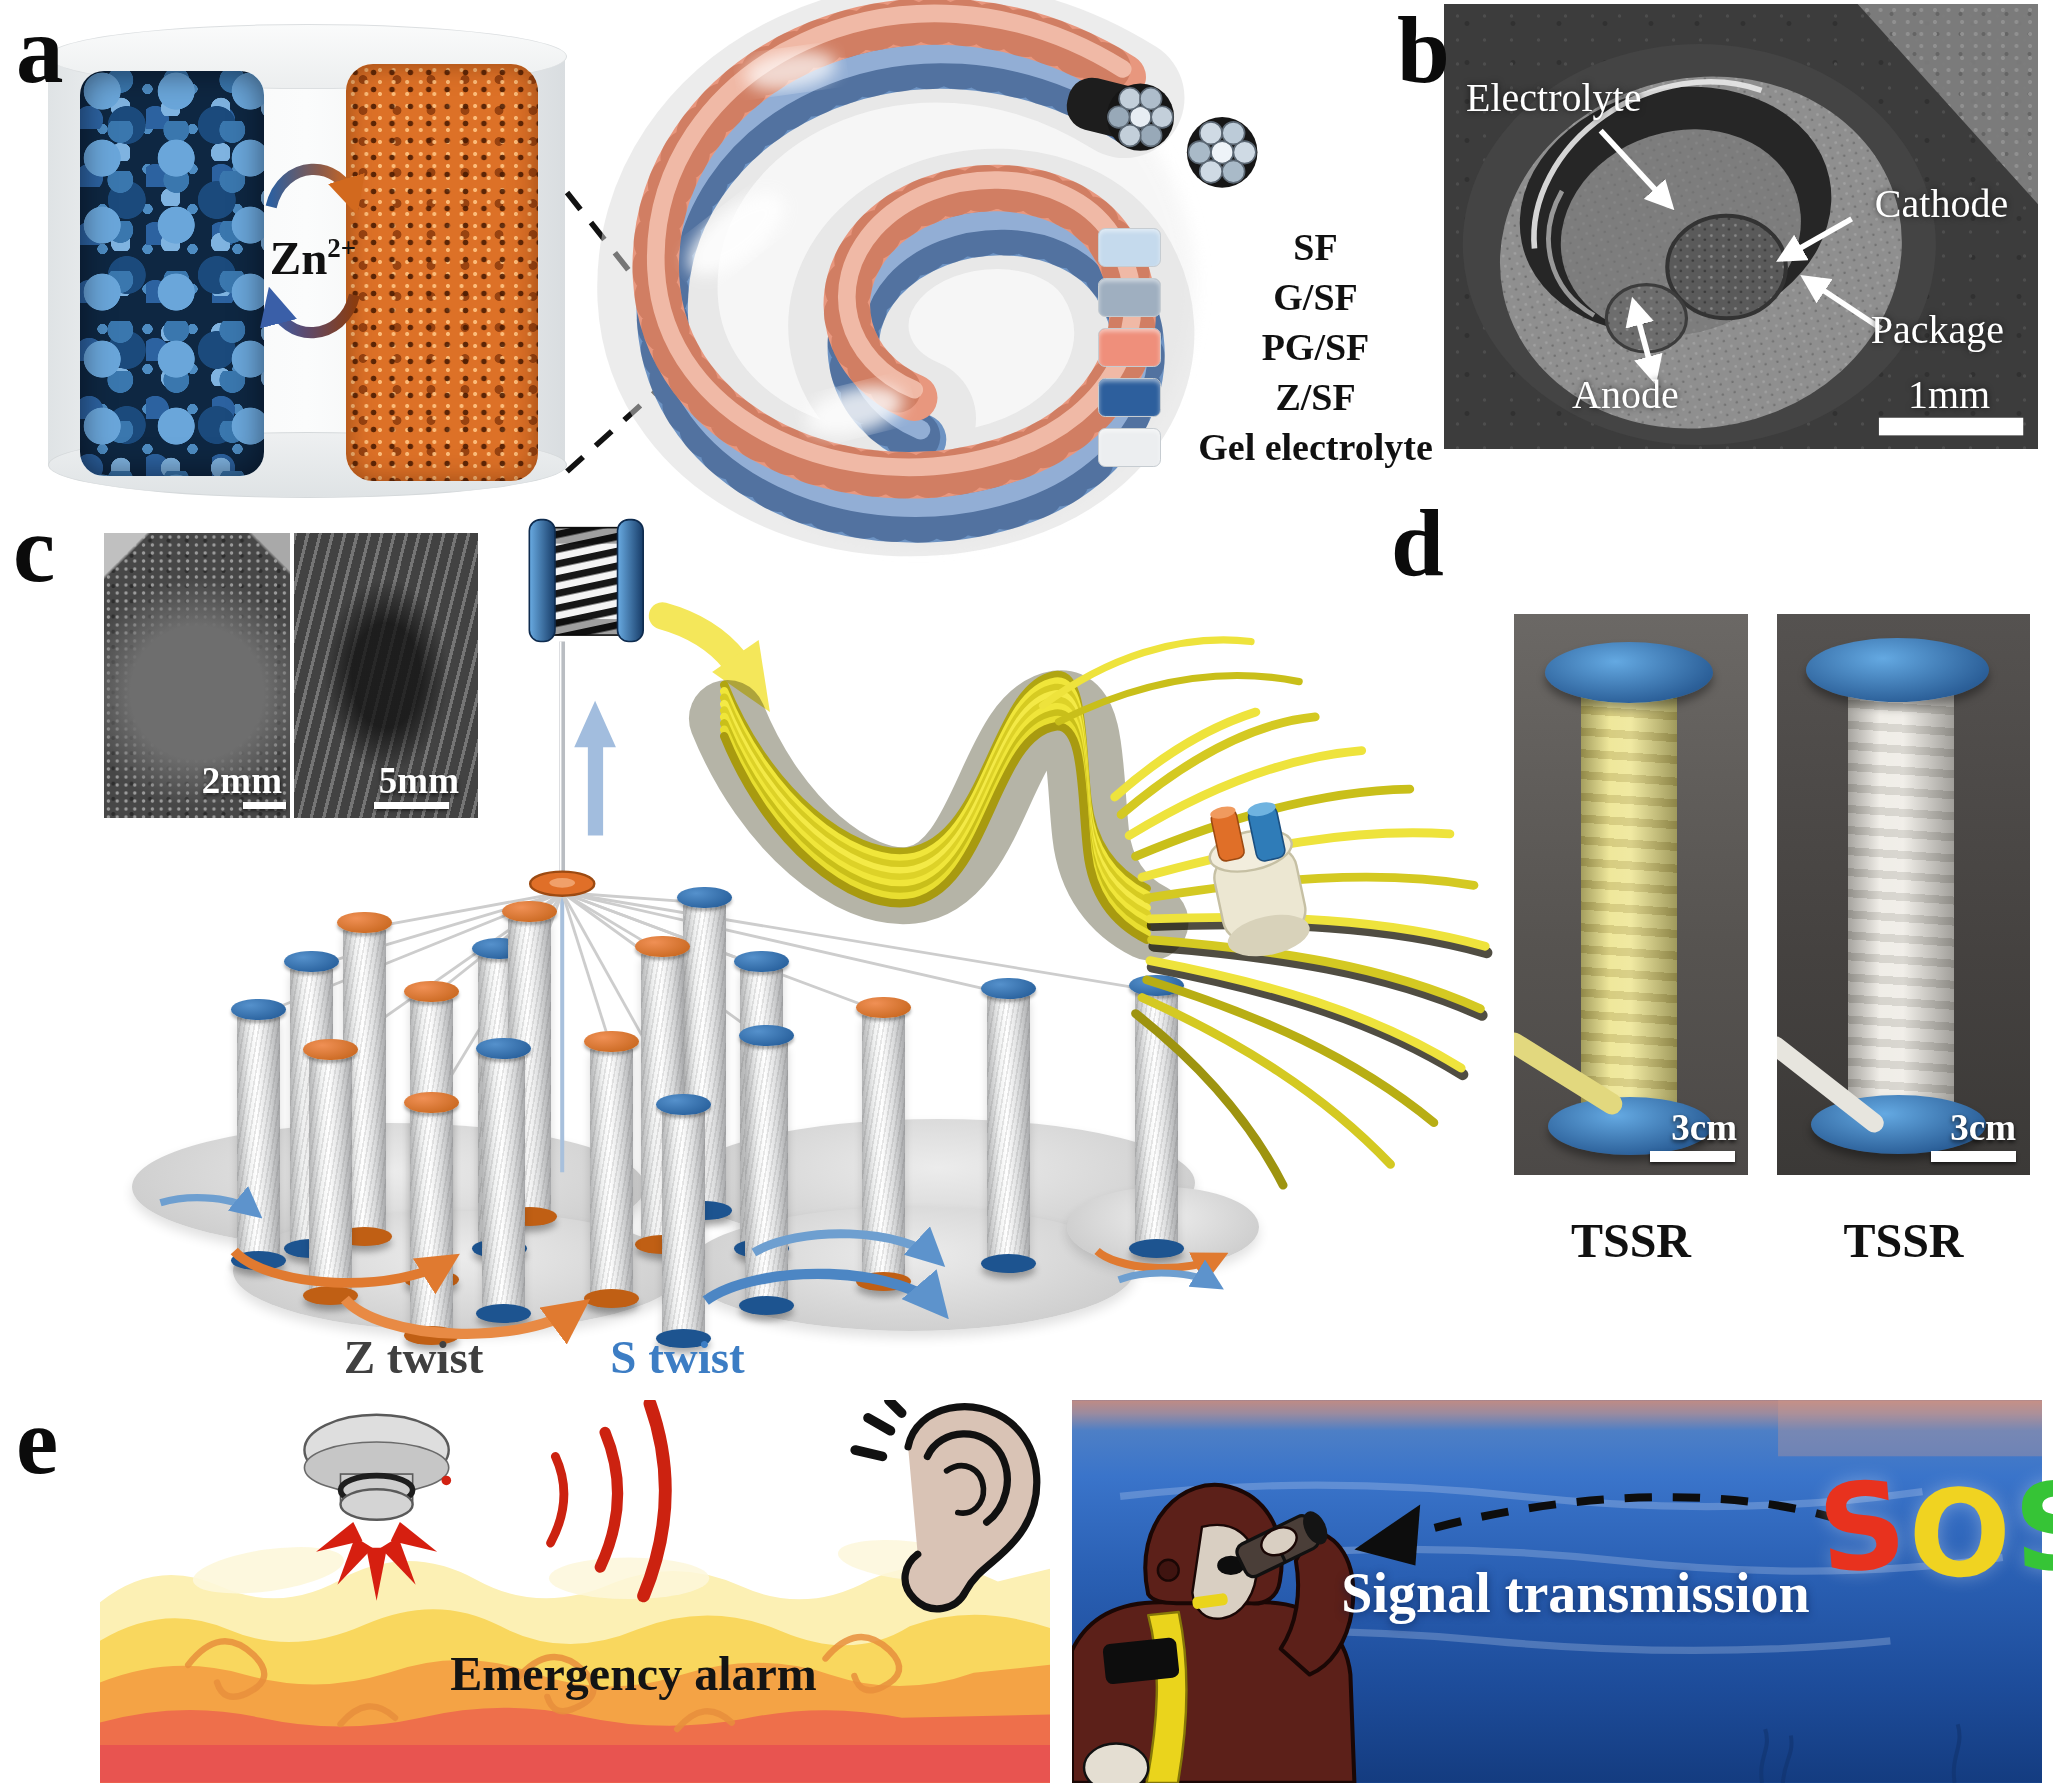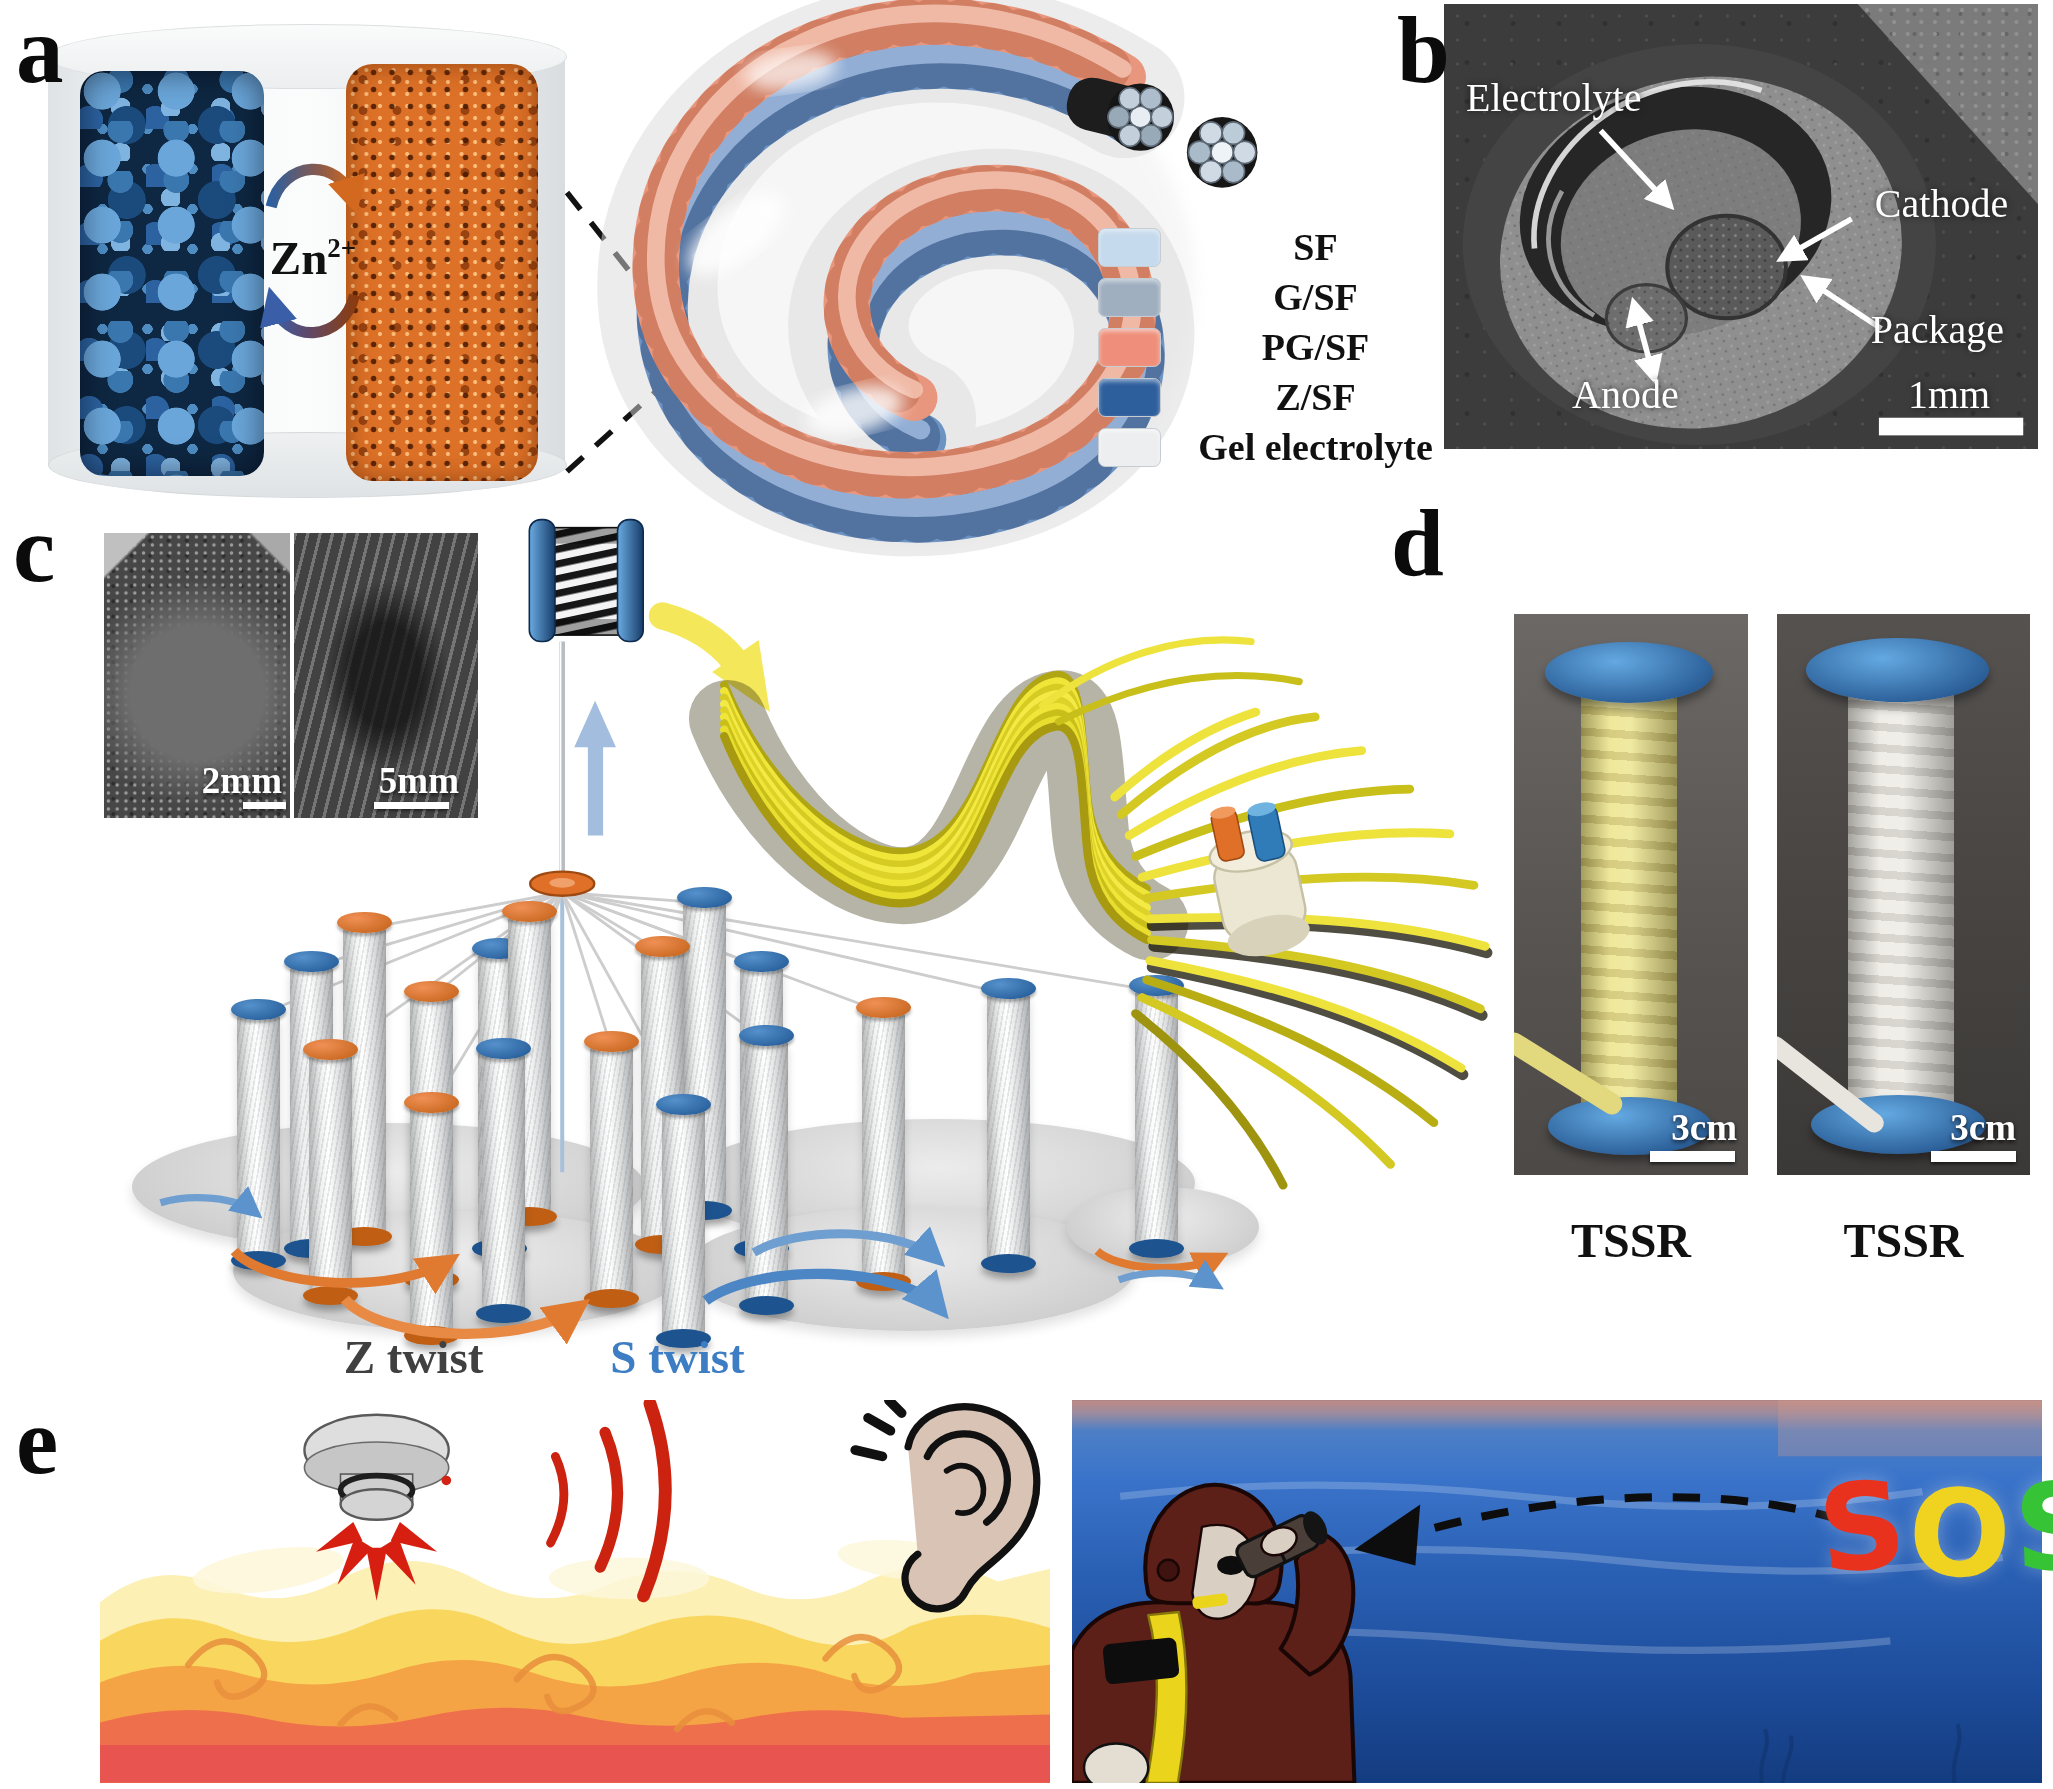--- a/index.html
+++ b/index.html
@@ -548,20 +548,21 @@
         <path d="M 1032 70 C 1048 34, 1104 32, 1124 68 C 1140 98, 1130 134, 1106 152" fill="none"></path>
         <path d="M 1056 88 C 1076 74, 1100 84, 1102 110 C 1103 130, 1088 144, 1070 140" fill="none" stroke-width="7"></path>
       </g>
       <g stroke="#111" stroke-width="12" stroke-linecap="round">
         <line x1="958" y1="22" x2="986" y2="38"></line>
         <line x1="942" y1="62" x2="976" y2="70"></line>
         <line x1="984" y1="0" x2="1000" y2="16"></line>
       </g>
     </svg>
   </div>
+  <div class="abs fire-caption">Emergency alarm</div>
 
   <div class="abs ocean">
     <svg width="970" height="383" viewBox="0 0 1209 477">
       <defs>
         <linearGradient id="sea" x1="0" y1="0" x2="0" y2="1">
           <stop offset="0" stop-color="#c08b84"></stop>
             <stop offset=".035" stop-color="#9a8ba0"></stop>
           <stop offset=".08" stop-color="#4d7fc6"></stop>
             <stop offset=".2" stop-color="#3a74ca"></stop>
           <stop offset=".45" stop-color="#2a60b4"></stop>
@@ -600,20 +601,21 @@
         <rect x="40" y="300" width="92" height="50" rx="9" fill="#0d0d0d" transform="rotate(-6 86 325)"></rect>
         <ellipse cx="55" cy="458" rx="40" ry="30" fill="#e4ded2" stroke="#111" stroke-width="3"></ellipse>
       </g>
 
       <g>
         <path d="M 960 150 C 820 106, 610 112, 420 168" fill="none" stroke="#0d0d0d" stroke-width="10" stroke-dasharray="34 26"></path>
         <polygon points="352,186 434,130 428,206" fill="#0d0d0d"></polygon>
       </g>
     </svg>
   </div>
+  <div class="abs ocean-caption">Signal transmission</div>
   <div class="abs sos">
     <span style="color: rgb(232, 50, 30);">S</span>
     <span style="color: rgb(240, 211, 33);">O</span>
     <span style="color: rgb(54, 196, 54);">S</span>
   </div>
 
 </div>
 
 
 </body></html>

